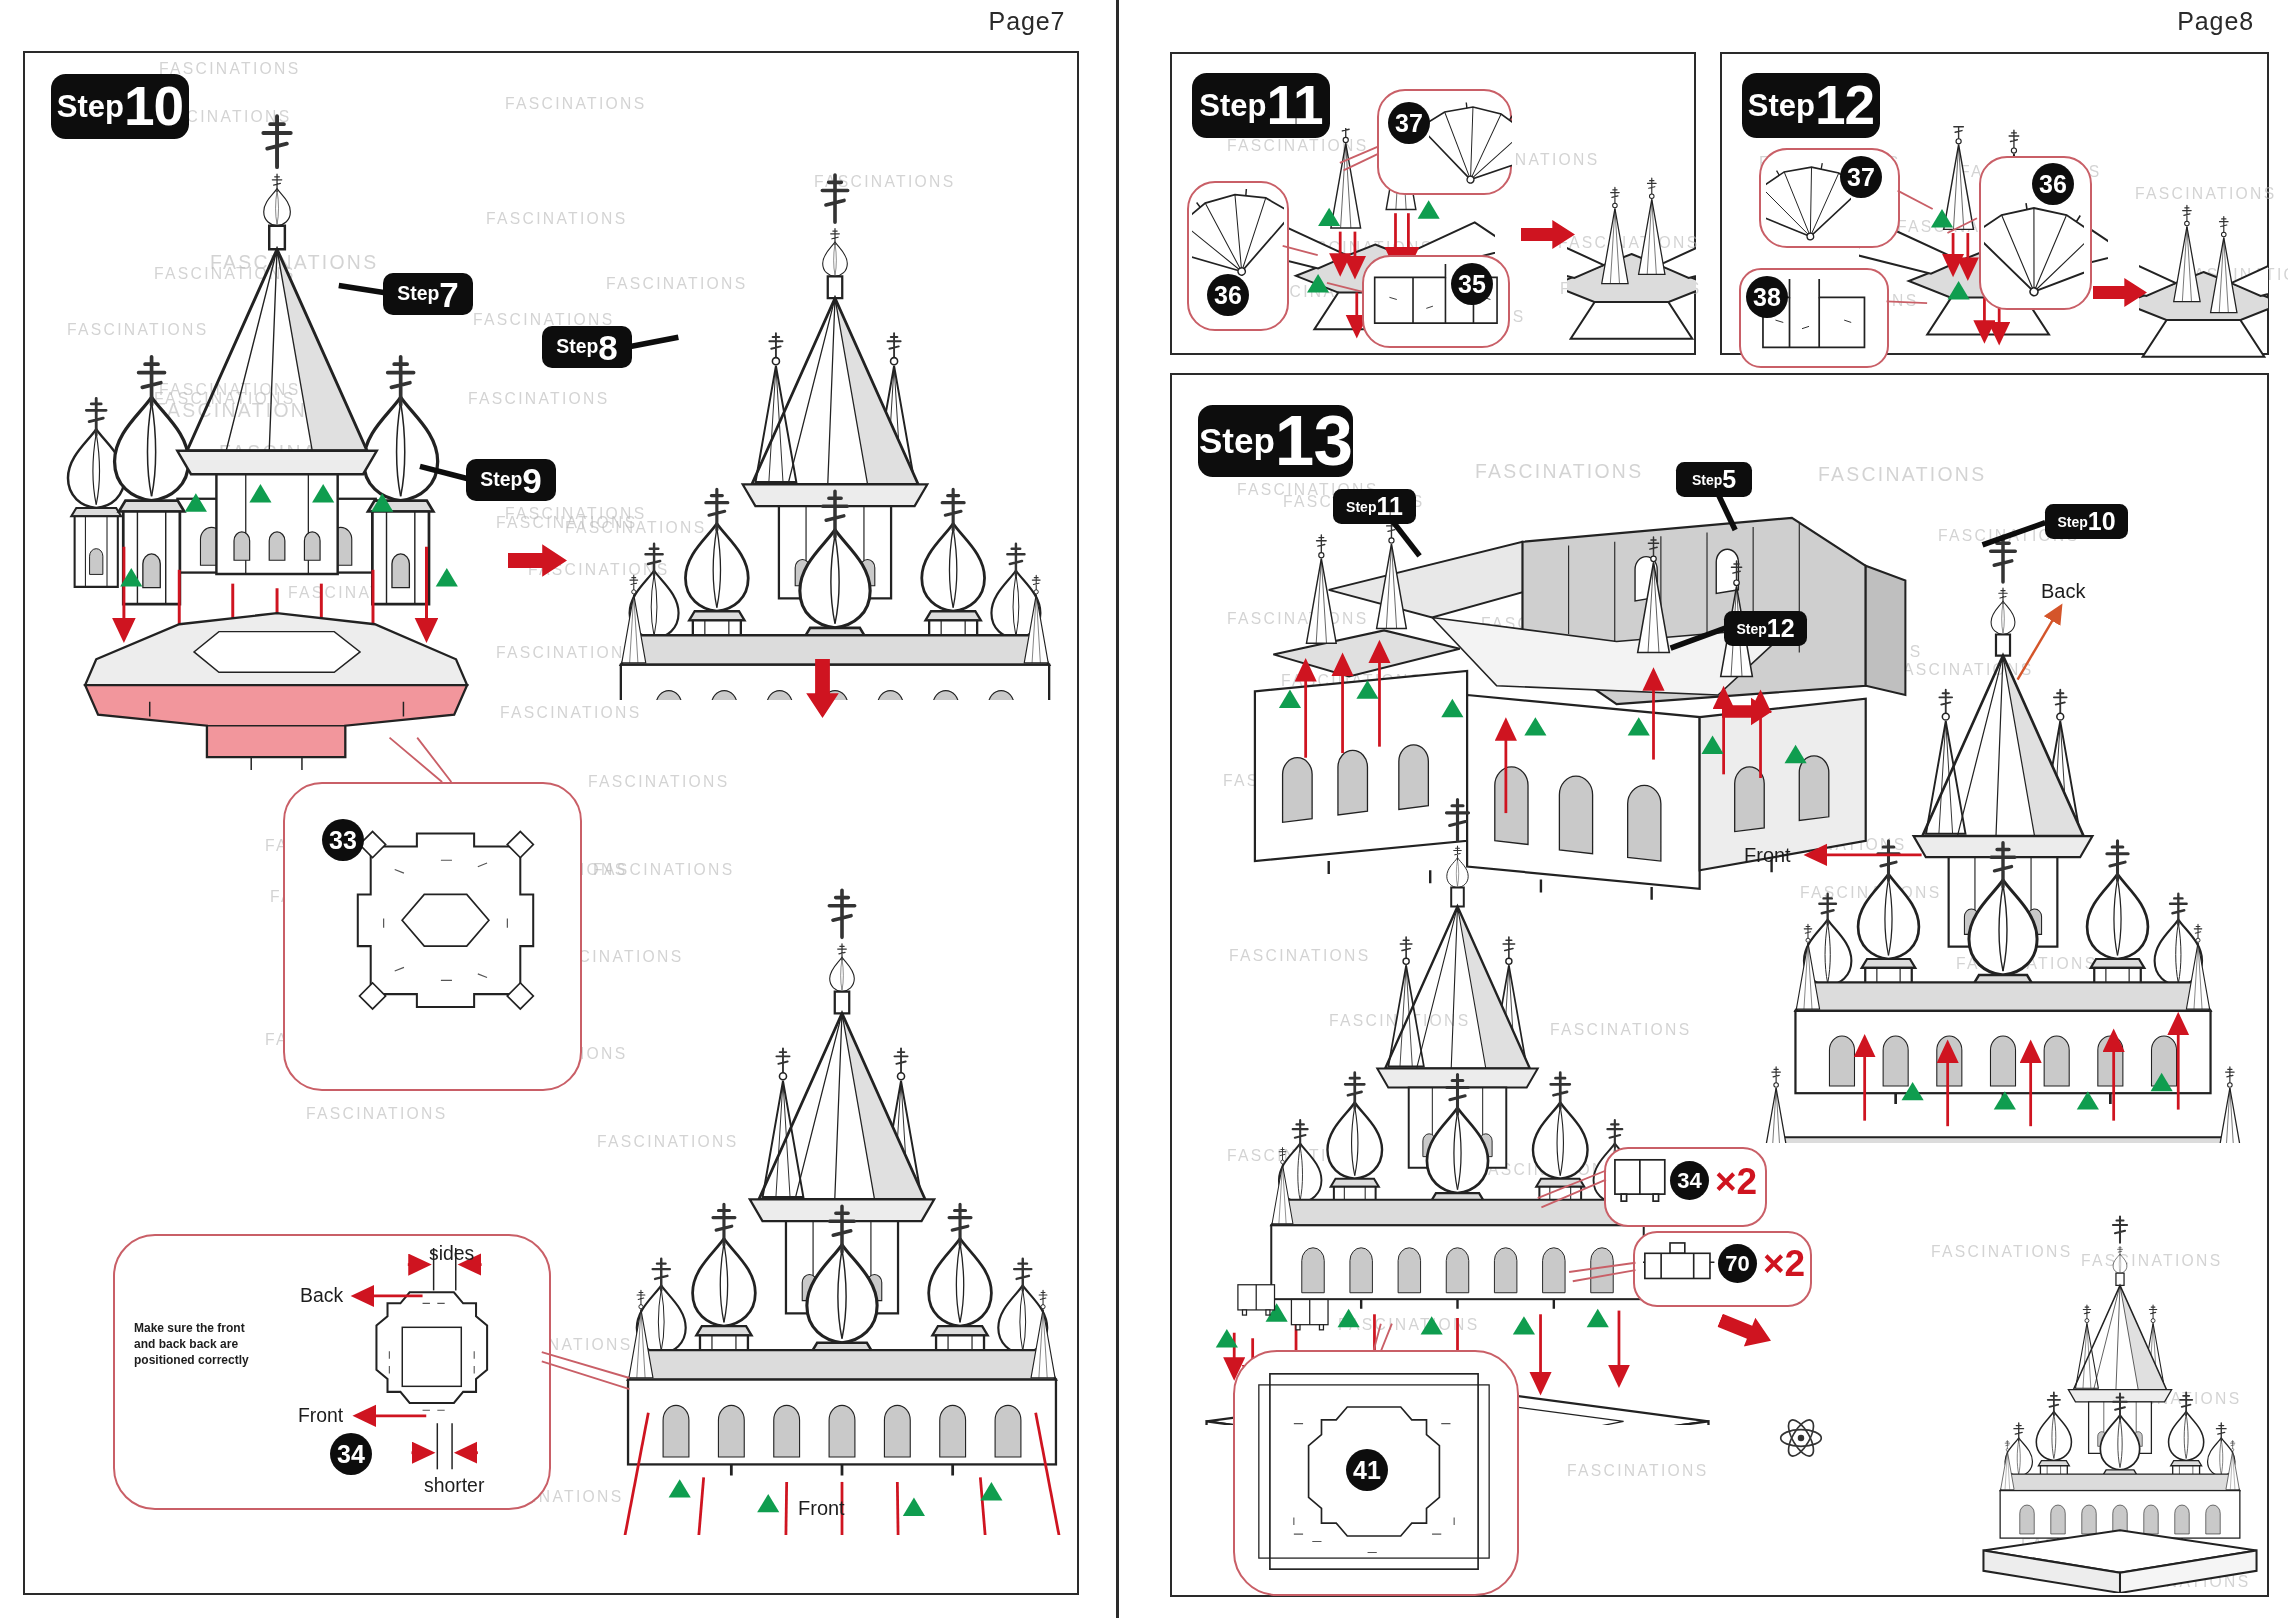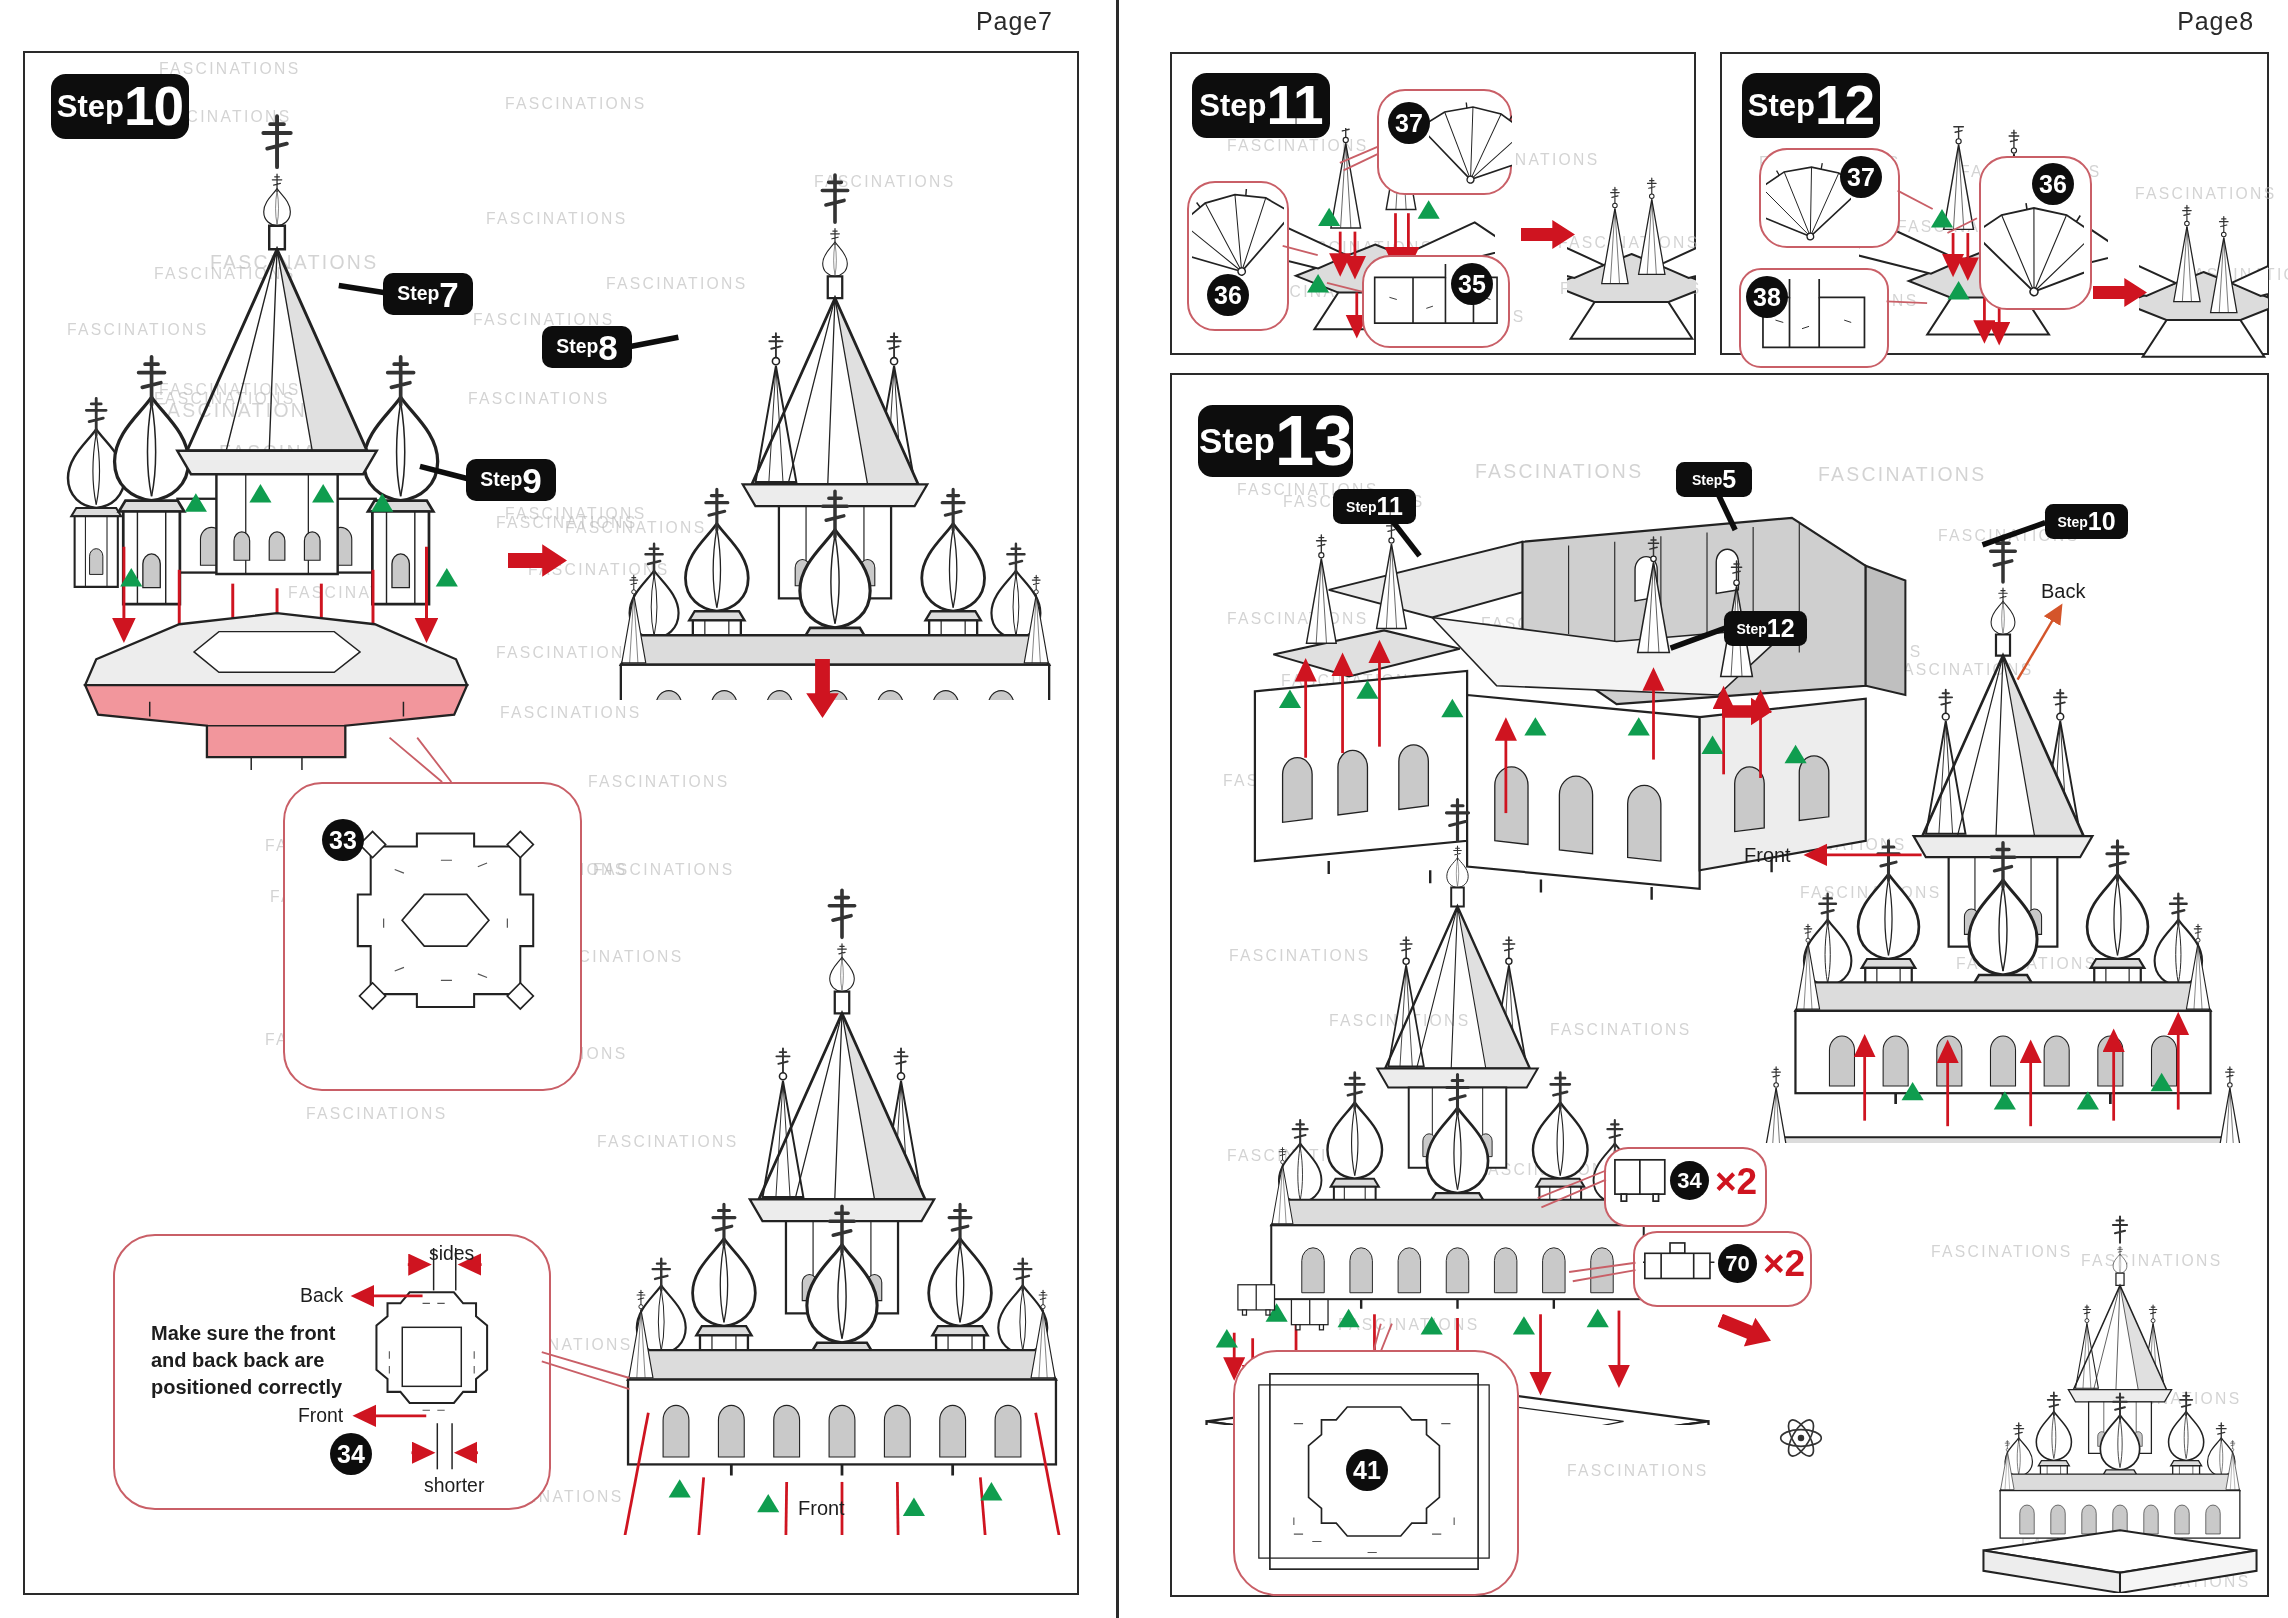--- a/index.html
+++ b/index.html
@@ -145,21 +145,21 @@
              M166,118 v-40 a14,16 0 0 1 28,0 v40 z" fill="#c9c9c9" stroke="#222" stroke-width="1.2"></path>
     <use href="#coneSpire" transform="translate(-218,32) scale(0.5)"></use>
     <use href="#coneSpire" transform="translate(218,32) scale(0.5)"></use>
     <path d="M-120,126 v12 M0,126 v12 M120,126 v12" stroke="#222" stroke-width="3"></path>
   </g>
 </defs>
 </svg>
 
 <div id="canvas">
 
-  <div class="pageheader" style="left:976px;top:7.4px;width:102px;text-align:left;">Page7</div>
+  <div class="pageheader" style="left:976px;top:7.4px;width:102px;text-align:center;">Page7</div>
   <div class="pageheader" style="left:2152px;top:7.4px;width:102px;text-align:right;">Page8</div>
   <div class="divider" style="left:1116px;top:0;width:2.8px;height:1619px;"></div>
 
   <div class="pagebox" id="p7" style="left:23px;top:51px;width:1052px;height:1540px;">
 
     <span class="wm" style="left:134px;top:7.4px;">FASCINATIONS</span>
     <span class="wm" style="left:125px;top:55px;">FASCINATIONS</span>
     <span class="wm" style="left:129px;top:212px;">FASCINATIONS</span>
     <span class="wm" style="left:42px;top:268px;">FASCINATIONS</span>
     <span class="wm" style="left:129px;top:337px;">FASCINATIONS</span>
@@ -293,21 +293,21 @@
       <use href="#gtri" transform="translate(-188,162)"></use>
       <use href="#gtri" transform="translate(-92,178)"></use>
       <use href="#gtri" transform="translate(66,182)"></use>
       <use href="#gtri" transform="translate(150,165)"></use>
       <path d="M-255,262 L-175,232 L-115,242 L-62,218 L62,218 L115,242 L175,232 L255,262 L255,286 L175,318 L115,306 L62,332 L-62,332 L-115,306 L-175,318 L-255,286 Z" fill="#fff" stroke="#222" stroke-width="2.5"></path>
       <path d="M-210,268 L-62,240 L62,240 L210,268" fill="none" stroke="#222" stroke-width="1.2"></path>
     </svg>
     <div class="lbl" style="left:773px;top:1444px;font-size:20px;">Front</div>
 
     <div class="callout" style="left:88px;top:1181px;width:434px;height:272px;border-radius:42px;"></div>
-    <div class="lbl" style="left:126px;top:1267px;width:198px;font-weight:bold;font-size:20px;line-height:1.35;z-index:22;">
+    <div class="lbl" style="left:109px;top:1267px;width:198px;font-weight:bold;font-size:12px;line-height:1.35;z-index:22;">
       <div>Make sure the front</div>
       <div>and back back are</div>
       <div>positioned correctly</div>
     </div>
     <svg class="figsvg" style="left:305px;top:1195px;z-index:21;" width="222" height="249" viewBox="0 0 240 270">
       <path d="M86,48 h48 l10,12 h14 v14 l12,10 v48 l-12,10 v14 h-14 l-10,12 h-48 l-10,-12 h-14 v-14 l-12,-10 v-48 l12,-10 v-14 h14 z" fill="#fff" stroke="#222" stroke-width="2.2"></path>
       <rect x="78" y="86" width="64" height="64" fill="none" stroke="#222" stroke-width="1.6"></rect>
       <g stroke="#555" stroke-width="1.2">
         <path d="M100,60 h8 M116,60 h8 M100,176 h8 M116,176 h8 M64,112 v8 M64,128 v8 M156,112 v8 M156,128 v8"></path>
       </g>

